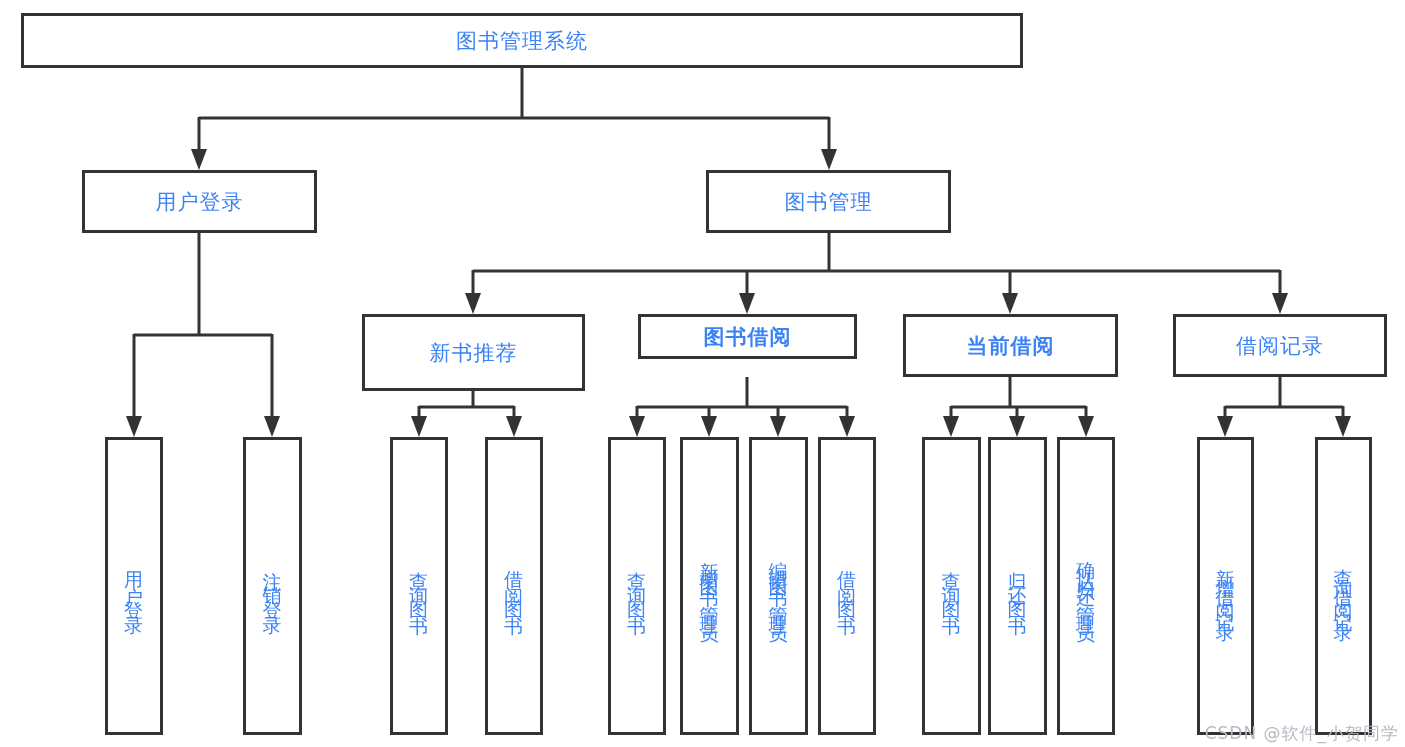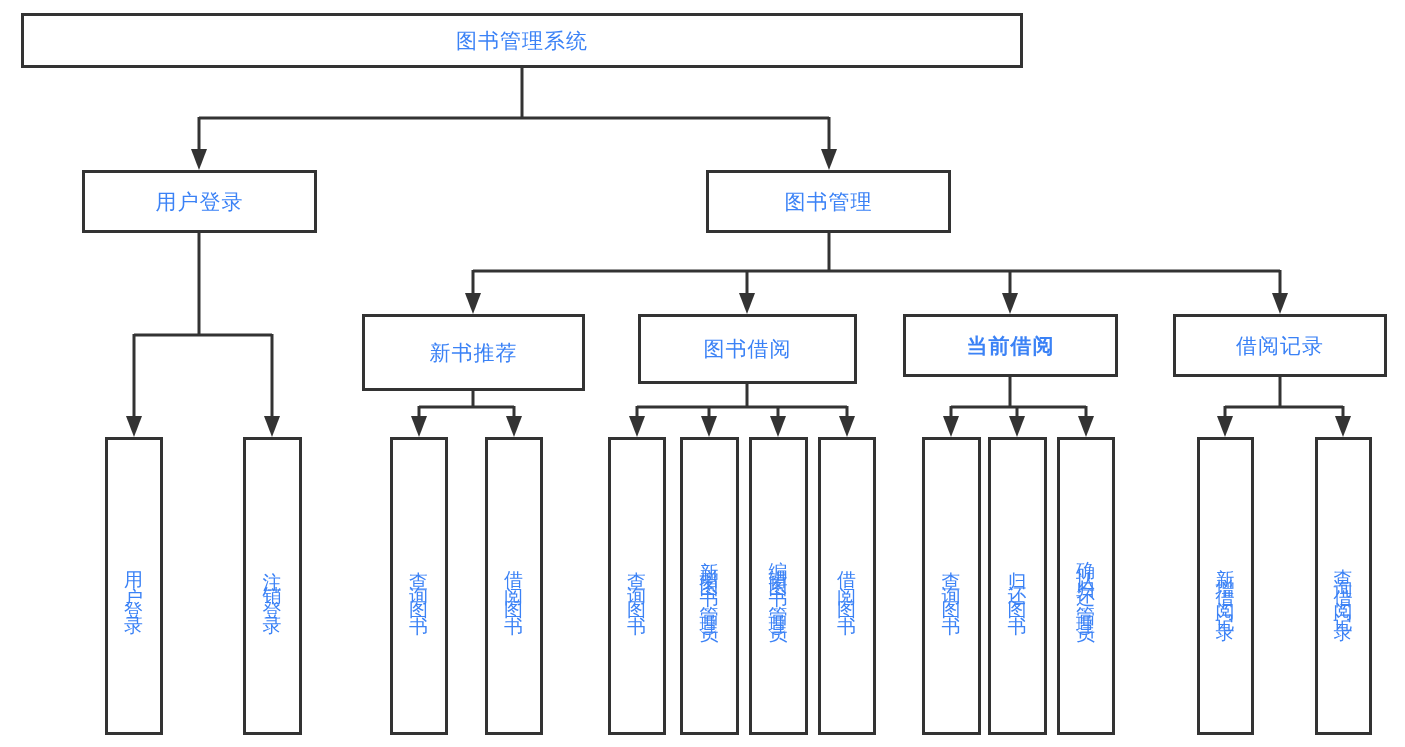--- a/index.html
+++ b/index.html
@@ -132,21 +132,21 @@
   <div class="node hnode" style="left:82px; top:170px; width:235px; height:63px;">
     <span>用户登录</span>
   </div>
   <div class="node hnode" style="left:706px; top:170px; width:245px; height:63px;">
     <span>图书管理</span>
   </div>
 
   <div class="node hnode" style="left:362px; top:314px; width:223px; height:77px;">
     <span>新书推荐</span>
   </div>
-  <div class="node hnode" style="left:638px; top:314px; width:219px; height:70px;">
+  <div class="node hnode" style="left:638px; top:314px; width:219px; height:45px;font-weight:bold;">
     <span>图书借阅</span>
   </div>
   <div class="node hnode" style="left:903px; top:314px; width:215px; height:63px;font-weight:bold;">
     <span>当前借阅</span>
   </div>
   <div class="node hnode" style="left:1173px; top:314px; width:214px; height:63px;text-align:center;">
     <span>借阅记录</span>
   </div>
 
   <div class="node leaf" style="left:105px; top:437px; width:58px; height:298px;">
@@ -182,14 +182,15 @@
   <div class="node leaf" style="left:1057px; top:437px; width:58px; height:298px;">
     <span class="vtext len9">确认归还（管理员）</span>
   </div>
   <div class="node leaf" style="left:1197px; top:437px; width:57px; height:298px;">
     <span class="vtext len6">新增借阅记录</span>
   </div>
   <div class="node leaf" style="left:1315px; top:437px; width:57px; height:298px;">
     <span class="vtext len6">查询借阅记录</span>
   </div>
 
+  <div id="watermark">CSDN @软件_小贺同学</div>
 
 </div>
 
 </body></html>

